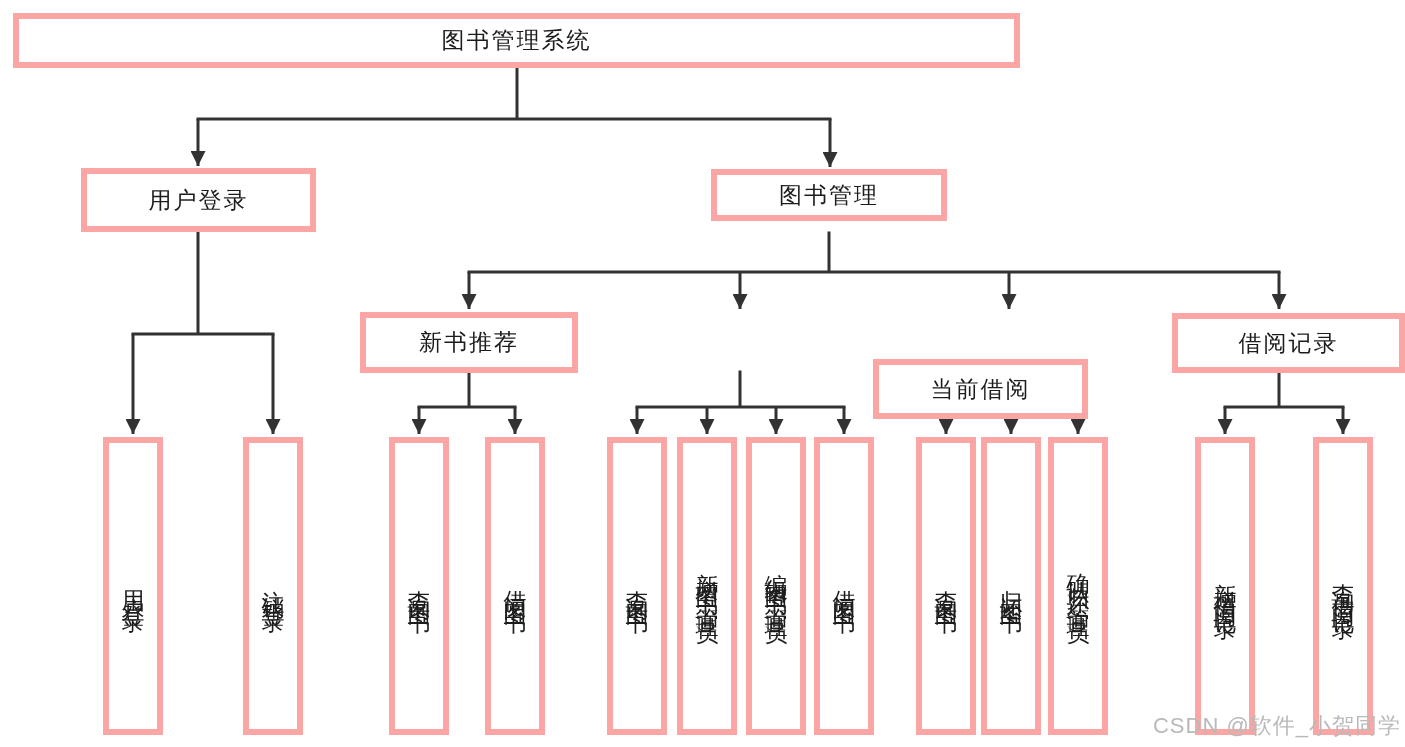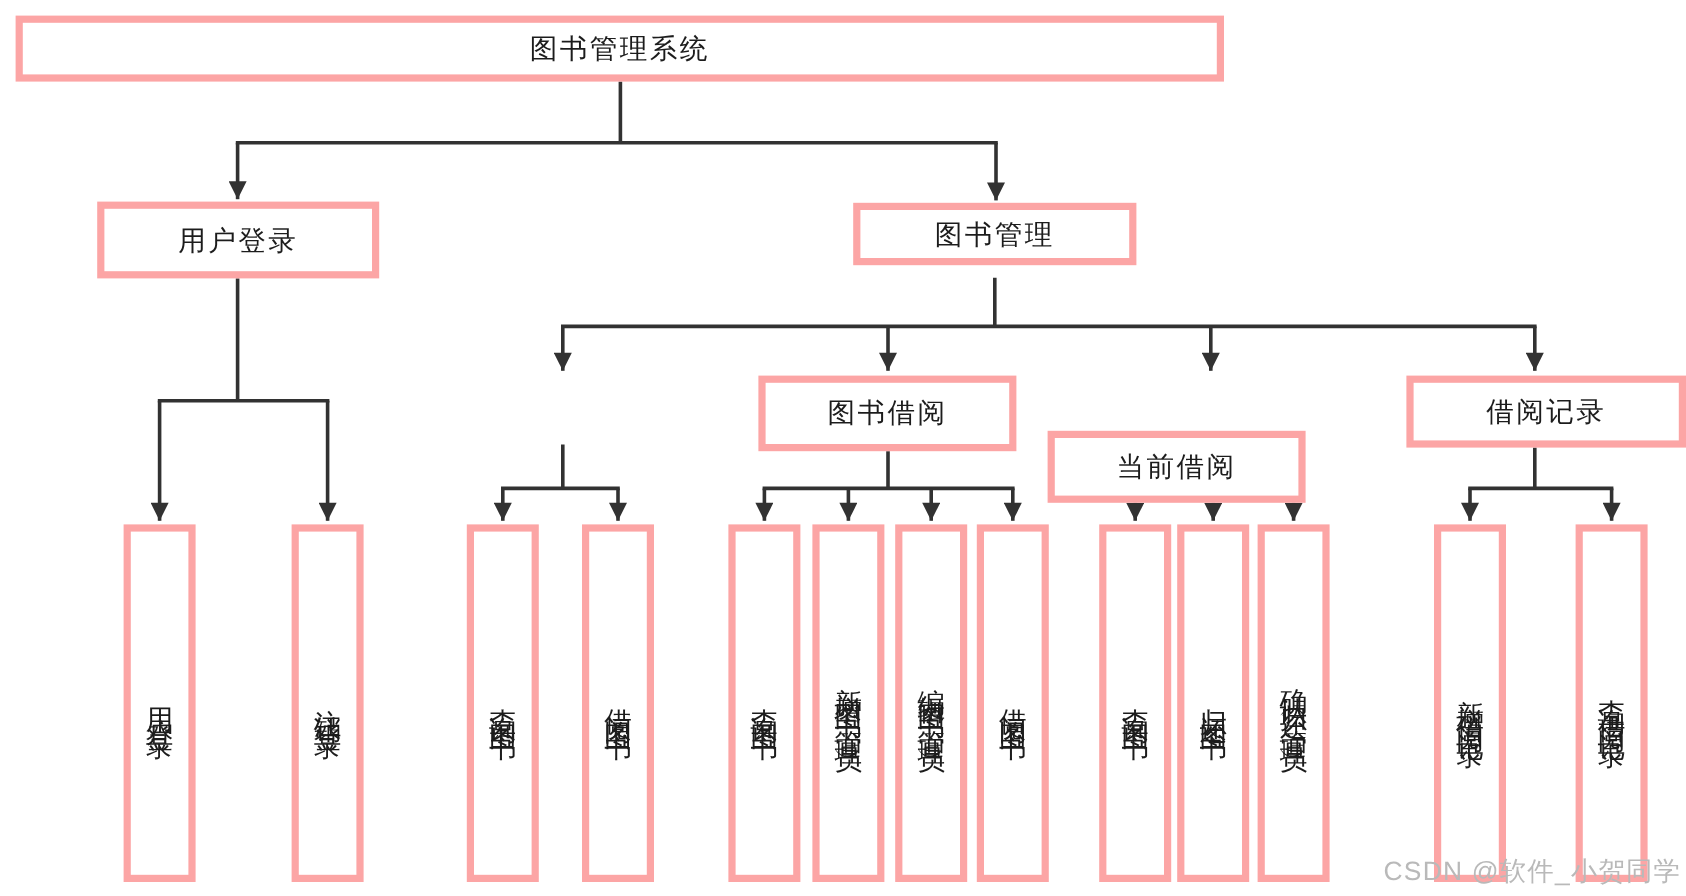--- a/index.html
+++ b/index.html
@@ -94,21 +94,21 @@
       <line x1="1225" y1="407" x2="1225" y2="434" marker-end="url(#arrow)"></line>
       <line x1="1343" y1="407" x2="1343" y2="434" marker-end="url(#arrow)"></line>
     </g>
   </svg>
 
   <div class="hbox" style="left:13px; top:13px; width:1007px; height:55px;">图书管理系统</div>
 
   <div class="hbox" style="left:81px; top:168px; width:235px; height:64px;">用户登录</div>
   <div class="hbox" style="left:711px; top:169px; width:236px; height:52px;">图书管理</div>
 
-  <div class="hbox" style="left:632px; top:313px; width:215px; height:63px;">图书借阅</div>
+  <div class="hbox" style="left:360px; top:312px; width:218px; height:61px;">新书推荐</div>
   <div class="hbox" style="left:873px; top:313px; width:215px; height:60px;margin-top:46px;">当前借阅</div>
   <div class="hbox" style="left:1172px; top:313px; width:233px; height:60px;">借阅记录</div>
 
   <div class="vbox" style="left:103px;">用户登录</div>
   <div class="vbox" style="left:243px;">注销登录</div>
 
   <div class="vbox" style="left:389px;">查询图书</div>
   <div class="vbox" style="left:485px;">借阅图书</div>
 
   <div class="vbox" style="left:607px;">查询图书</div>

